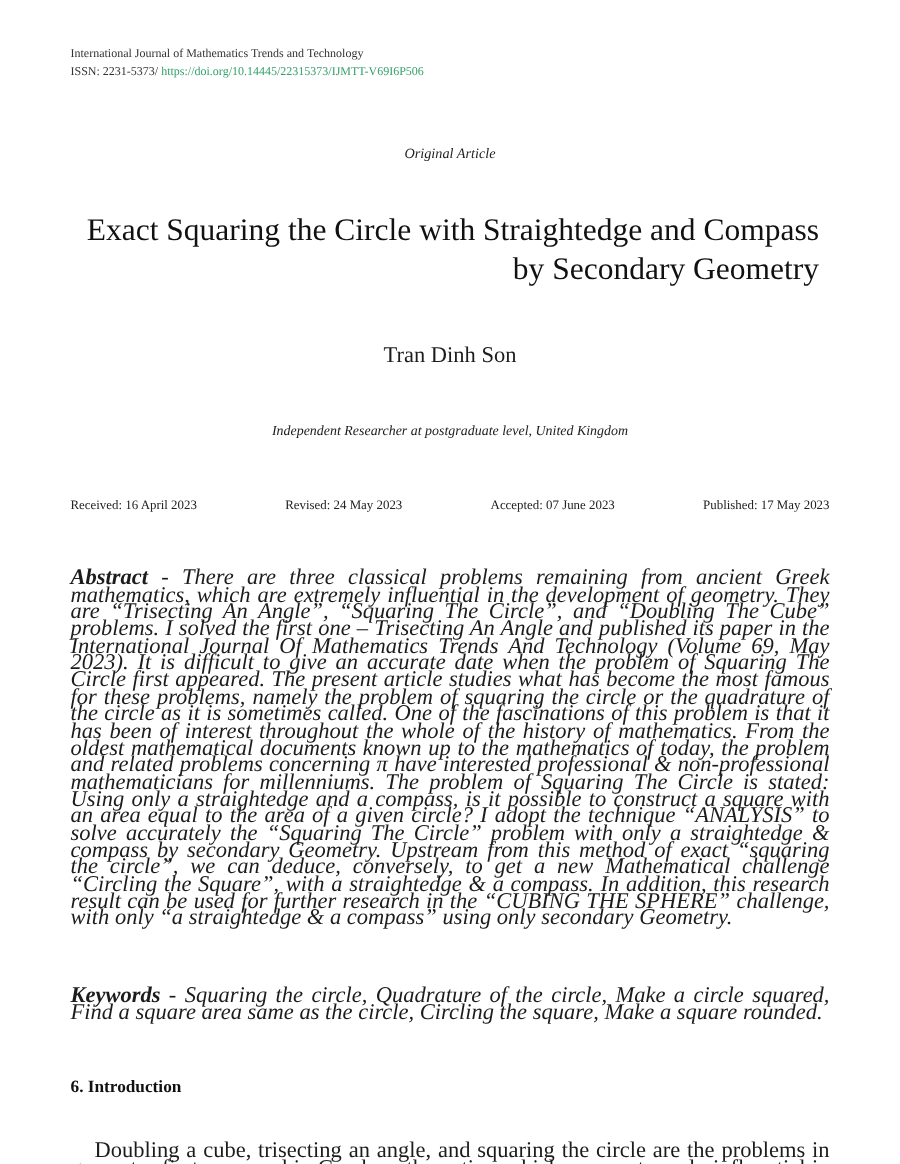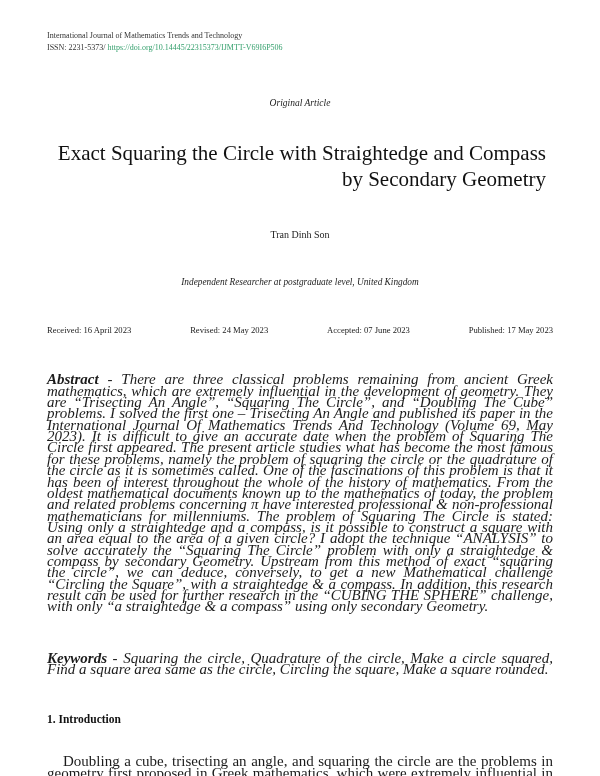--- a/index.html
+++ b/index.html
@@ -8,21 +8,21 @@
     width:600px; height:776px; background:#ffffff; margin:0 auto;
     font-family:"Liberation Serif","DejaVu Serif",serif; color:#1c1c1c;
     padding:30px 47px 16px 47px; display:flex; flex-direction:column;
     position:relative; overflow:hidden;gap:28px;
   }
   a { text-decoration:none; color:var(--link-green,#35a06d); }
   .hdr { display:flex; justify-content:space-between; font-size:8px; line-height:1.45; color:#333; }
   .hdr .right { text-align:right; }
   .article-type { text-align:center; font-style:italic; font-size:9.5px; margin-top:17px; color:#222; }
   .title { text-align:right; font-size:21px; line-height:1.22; margin:5px auto 0; max-width:492px; color:#111; font-weight:normal; }
-  .author { text-align:center; font-size:10px; margin-top:9px; }
+  .author { text-align:center; font-size:15px; margin-top:9px; }
   .affil { text-align:center; font-style:italic; font-size:9.3px; margin-top:9px; }
   .dates { display:flex; justify-content:space-between; font-size:8.6px; margin-top:10px; color:#222; }
   .para { font-size:15px; line-height:11.35px; text-align:justify; color:#1c1c1c; }
   .abstract { margin-top:11px; font-style:italic; }
   .abstract .lbl, .keywords .lbl { font-weight:bold; font-style:italic; }
   .keywords { margin-top:12px; font-style:italic; }
   .sec-heading { font-size:11.5px; font-weight:bold; margin-top:10px; color:#111; }
   .intro { margin-top:3px; text-indent:16px; }
   .figure-wrap { display:flex; justify-content:center; margin-top:4px; }
   .license { margin-top:auto; display:flex; justify-content:center; font-size:8.3px; color:#333; gap:2px; padding-bottom:8px; }
@@ -53,21 +53,21 @@
     <span>Received: 16 April 2023</span>
     <span>Revised: 24 May 2023</span>
     <span>Accepted: 07 June 2023</span>
     <span>Published: 17 May 2023</span>
   </div>
 
   <p class="para abstract"><span class="lbl">Abstract</span><span> - There are three classical problems remaining from ancient Greek mathematics, which are extremely influential in the development of geometry. They are “Trisecting An Angle”, “Squaring The Circle”, and “Doubling The Cube” problems. I solved the first one – Trisecting An Angle and published its paper in the International Journal Of Mathematics Trends And Technology (Volume 69, May 2023). It is difficult to give an accurate date when the problem of Squaring The Circle first appeared. The present article studies what has become the most famous for these problems, namely the problem of squaring the circle or the quadrature of the circle as it is sometimes called. One of the fascinations of this problem is that it has been of interest throughout the whole of the history of mathematics. From the oldest mathematical documents known up to the mathematics of today, the problem and related problems concerning π have interested professional &amp; non-professional mathematicians for millenniums. The problem of Squaring The Circle is stated: Using only a straightedge and a compass, is it possible to construct a square with an area equal to the area of a given circle? I adopt the technique “ANALYSIS” to solve accurately the “Squaring The Circle” problem with only a straightedge &amp; compass by secondary Geometry. Upstream from this method of exact “squaring the circle”, we can deduce, conversely, to get a new Mathematical challenge “Circling the Square”, with a straightedge &amp; a compass. In addition, this research result can be used for further research in the “CUBING THE SPHERE” challenge, with only “a straightedge &amp; a compass” using only secondary Geometry.</span></p>
 
   <p class="para keywords"><span class="lbl">Keywords</span><span> - Squaring the circle, Quadrature of the circle, Make a circle squared, Find a square area same as the circle, Circling the square, Make a square rounded.</span></p>
 
-  <div class="sec-heading">1. Introduction</div>
+  <div class="sec-heading">6. Introduction</div>
 
   <p class="para intro">Doubling a cube, trisecting an angle, and squaring the circle are the problems in geometry first proposed in Greek mathematics, which were extremely influential in the development of Geometry. Although these are closely linked, I chose to solve the Squaring The Circle problem as my second study after solving the “Trisecting An Angle” exactly &amp; successfully (Published in IJMTT Volume 69 – May 2023). The history of the “squaring the circle” problem dates back millennia to around 450 B.C. (nearly 2,500 years), according to Quanta, a science and mathematics magazine. Mathematician Anaxagoras of Clazomenae was imprisoned for radical ideas about the sun, and while in prison, he worked on the now-iconic problem involving a compass and straightedge [1].  The present article studies what has become the most famous for these problems, namely the problem of squaring the circle or the quadrature of the circle as it is sometimes called. One of the fascinations of this problem is that it has been of interest throughout the whole of the history of mathematics. From the oldest mathematical documents known up to today's mathematics, the problem and related problems concerning π have interested both professional and non-professional mathematicians. Squaring the circle is the challenge of constructing a square with the area of a given circle by using only a finite number of steps with a compass and straightedge. In geometry, “straightedge and compass” construction is also known as Euclidean construction or classical construction. According to mathematicians, "squaring the circle" means to construct a square with the same area as a given circle, using only a compass and a straightedge.</p>
 
   <div class="figure-wrap">
     <svg width="212" height="134" viewBox="0 0 212 134">
 
       <rect x="50" y="10" width="112" height="112" fill="none" stroke="var(--square-green,#3fa63f)" stroke-width="1.6"></rect>
 
       <circle cx="106" cy="66" r="62" fill="none" stroke="var(--circle-teal,#3a9f9f)" stroke-width="1.4"></circle>
 

